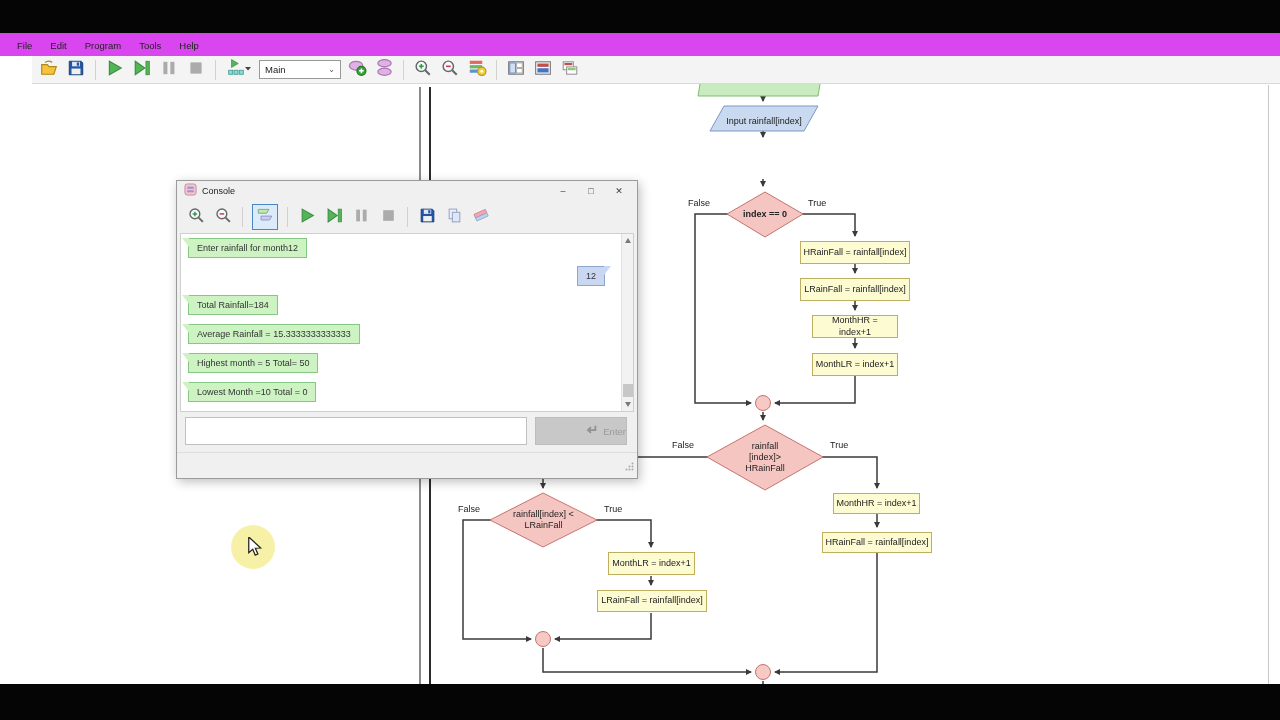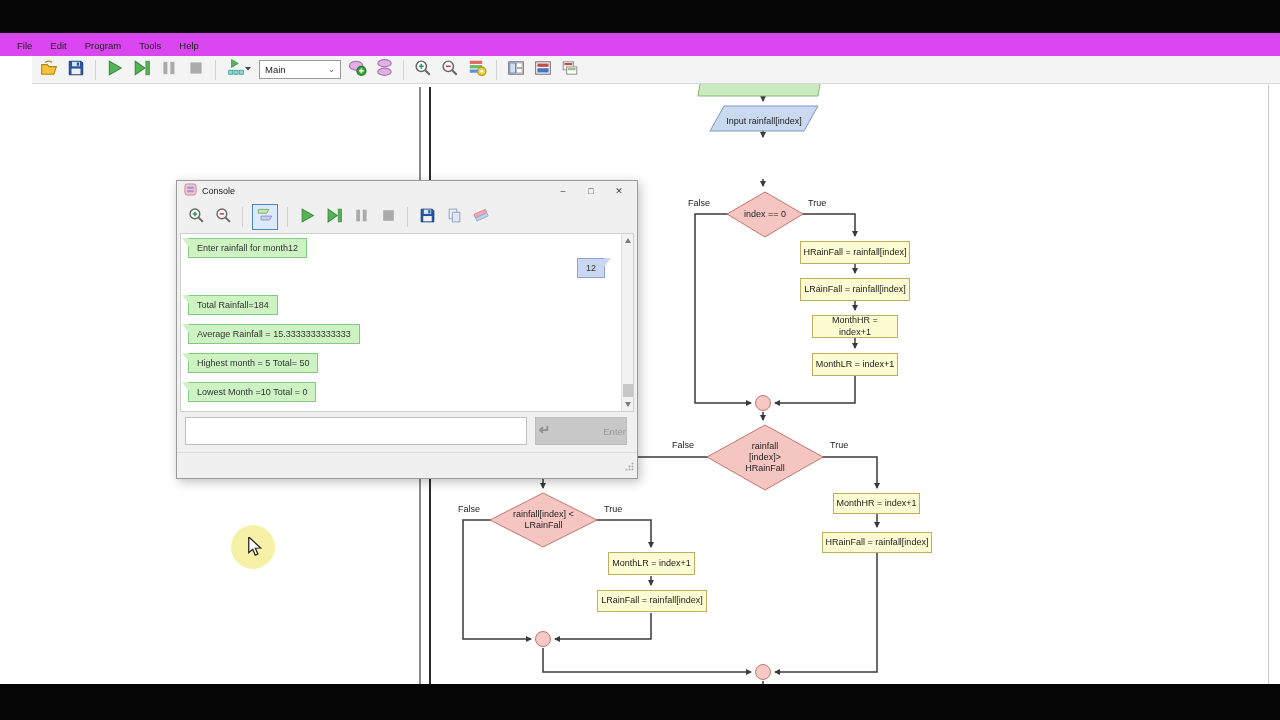--- a/index.html
+++ b/index.html
@@ -45,21 +45,21 @@
   .sb-up{position:absolute;top:4px;left:3px;width:0;height:0;border-left:3.5px solid transparent;border-right:3.5px solid transparent;border-bottom:5px solid #7a7a7a;}
   .sb-down{position:absolute;bottom:4px;left:3px;width:0;height:0;border-left:3.5px solid transparent;border-right:3.5px solid transparent;border-top:5px solid #7a7a7a;}
   .sb-thumb{position:absolute;bottom:14px;left:1px;width:10px;height:13px;background:#c7c7c7;}
   .bubble{position:absolute;font-size:9px;color:#333;padding:4px 8px;border:1px solid;white-space:nowrap;}
   .bubble.out{background:var(--output-bubble-fill,#cdf3c3);border-color:var(--output-bubble-border,#86c786);}
   .bubble.out::before{content:"";position:absolute;left:-7px;top:-1px;width:0;height:0;border-top:9px solid var(--output-bubble-fill,#cdf3c3);border-left:7px solid transparent;}
   .bubble.in{background:var(--input-bubble-fill,#c9d7f2);border-color:var(--input-bubble-border,#8ea6cc);}
   .bubble.in::after{content:"";position:absolute;right:-7px;top:-1px;width:0;height:0;border-top:9px solid var(--input-bubble-fill,#c9d7f2);border-right:7px solid transparent;}
   .cw-inputrow{position:absolute;left:0;top:236px;width:460px;height:28px;}
   .cw-input{position:absolute;left:8px;top:0;width:342px;height:28px;border:1px solid #c0c0c0;background:#fff;font-size:10px;padding:0 6px;outline:none;}
-  .cw-enter{position:absolute;left:358px;top:0;width:92px;height:28px;background:#c8c8c8;border:1px solid #bdbdbd;color:#9a9a9a;font-size:9.5px;display:flex;align-items:center;justify-content:space-between;gap:5px;}
+  .cw-enter{position:absolute;left:358px;top:0;width:92px;height:28px;background:#c8c8c8;border:1px solid #bdbdbd;color:#9a9a9a;font-size:9.5px;display:flex;align-items:center;justify-content:flex-end;gap:5px;}
   .cw-status{position:absolute;left:0;top:271px;width:460px;height:26px;border-top:1px solid #ddd;}
   .grip{position:absolute;right:3px;bottom:3px;}
 
   
   .cursor-glow{position:absolute;left:231px;top:525px;width:44px;height:44px;border-radius:50%;background:#f7f0a2;opacity:.95;z-index:60;}
   .cursor{position:absolute;left:247px;top:537px;z-index:61;}
 </style>
 </head>
 <body>
 
@@ -102,21 +102,21 @@
     <path d="M724 106 L818 106 L804 131 L710 131 Z" style="fill:var(--io-fill,#c9daf0);stroke:var(--io-border,#7b97c4)" stroke-width="1"></path>
     <polygon points="765,192 803,214 765,237 727,214" style="fill:var(--decision-fill,#f5c6c1);stroke:var(--decision-border,#c4746d)" stroke-width="1"></polygon>
     <polygon points="765,425 823,457 765,490 707,457" style="fill:var(--decision-fill,#f5c6c1);stroke:var(--decision-border,#c4746d)" stroke-width="1"></polygon>
     <polygon points="543,493 597,520 543,547 490,520" style="fill:var(--decision-fill,#f5c6c1);stroke:var(--decision-border,#c4746d)" stroke-width="1"></polygon>
     <circle cx="763" cy="403" r="7.5" style="fill:var(--connector-fill,#f7c9c4);stroke:var(--decision-border,#c4746d)" stroke-width="1"></circle>
     <circle cx="543" cy="639" r="7.5" style="fill:var(--connector-fill,#f7c9c4);stroke:var(--decision-border,#c4746d)" stroke-width="1"></circle>
     <circle cx="763" cy="672" r="7.5" style="fill:var(--connector-fill,#f7c9c4);stroke:var(--decision-border,#c4746d)" stroke-width="1"></circle>
   </svg>
 
   <div class="node" style="left:710px;top:106px;width:108px;height:31px;">Input rainfall[index]</div>
-  <div class="node" style="left:727px;top:192px;width:76px;height:45px;">index == 0</div>
+  <div class="node" style="left:727px;top:192px;width:76px;height:45px;font-weight:bold;">index == 0</div>
   <div class="node assign" style="left:800px;top:241px;width:110px;height:23px;">HRainFall = rainfall[index]</div>
   <div class="node assign" style="left:800px;top:278px;width:110px;height:23px;">LRainFall = rainfall[index]</div>
   <div class="node assign" style="left:812px;top:315px;width:86px;height:23px;">MonthHR = index+1</div>
   <div class="node assign" style="left:812px;top:353px;width:86px;height:23px;">MonthLR = index+1</div>
   <div class="node" style="left:707px;top:425px;width:116px;height:65px;">
       <span style="width:58px;">rainfall [index]&gt; HRainFall</span>
     </div>
   <div class="node assign" style="left:833px;top:493px;width:87px;height:21px;">MonthHR = index+1</div>
   <div class="node assign" style="left:822px;top:532px;width:110px;height:21px;">HRainFall = rainfall[index]</div>
   <div class="node" style="left:490px;top:493px;width:107px;height:54px;">
@@ -334,21 +334,21 @@
               <g transform="rotate(-24 8 8)">
                 <rect x="2.5" y="5" width="11" height="3.4" fill="#f6a6b2" stroke="#c97f8d" stroke-width=".7"></rect>
                 <rect x="2.5" y="8.4" width="11" height="3" fill="#bcd3ee" stroke="#8fa8c9" stroke-width=".7"></rect>
               </g>
             </svg></span>
         </div>
     </div>
 
     <div class="cw-output">
       <div class="bubble out" style="left:7px;top:4px;">Enter rainfall for month12</div>
-      <div class="bubble in" style="left:396px;top:24px;">12</div>
+      <div class="bubble in" style="left:396px;top:32px;">12</div>
       <div class="bubble out" style="left:7px;top:61px;">Total Rainfall=184</div>
       <div class="bubble out" style="left:7px;top:90px;">Average Rainfall = 15.3333333333333</div>
       <div class="bubble out" style="left:7px;top:119px;">Highest month = 5 Total= 50</div>
       <div class="bubble out" style="left:7px;top:148px;">Lowest Month =10 Total = 0</div>
       <div class="scrollbar">
         <div class="sb-up"></div>
         <div class="sb-thumb"></div>
         <div class="sb-down"></div>
       </div>
     </div>

